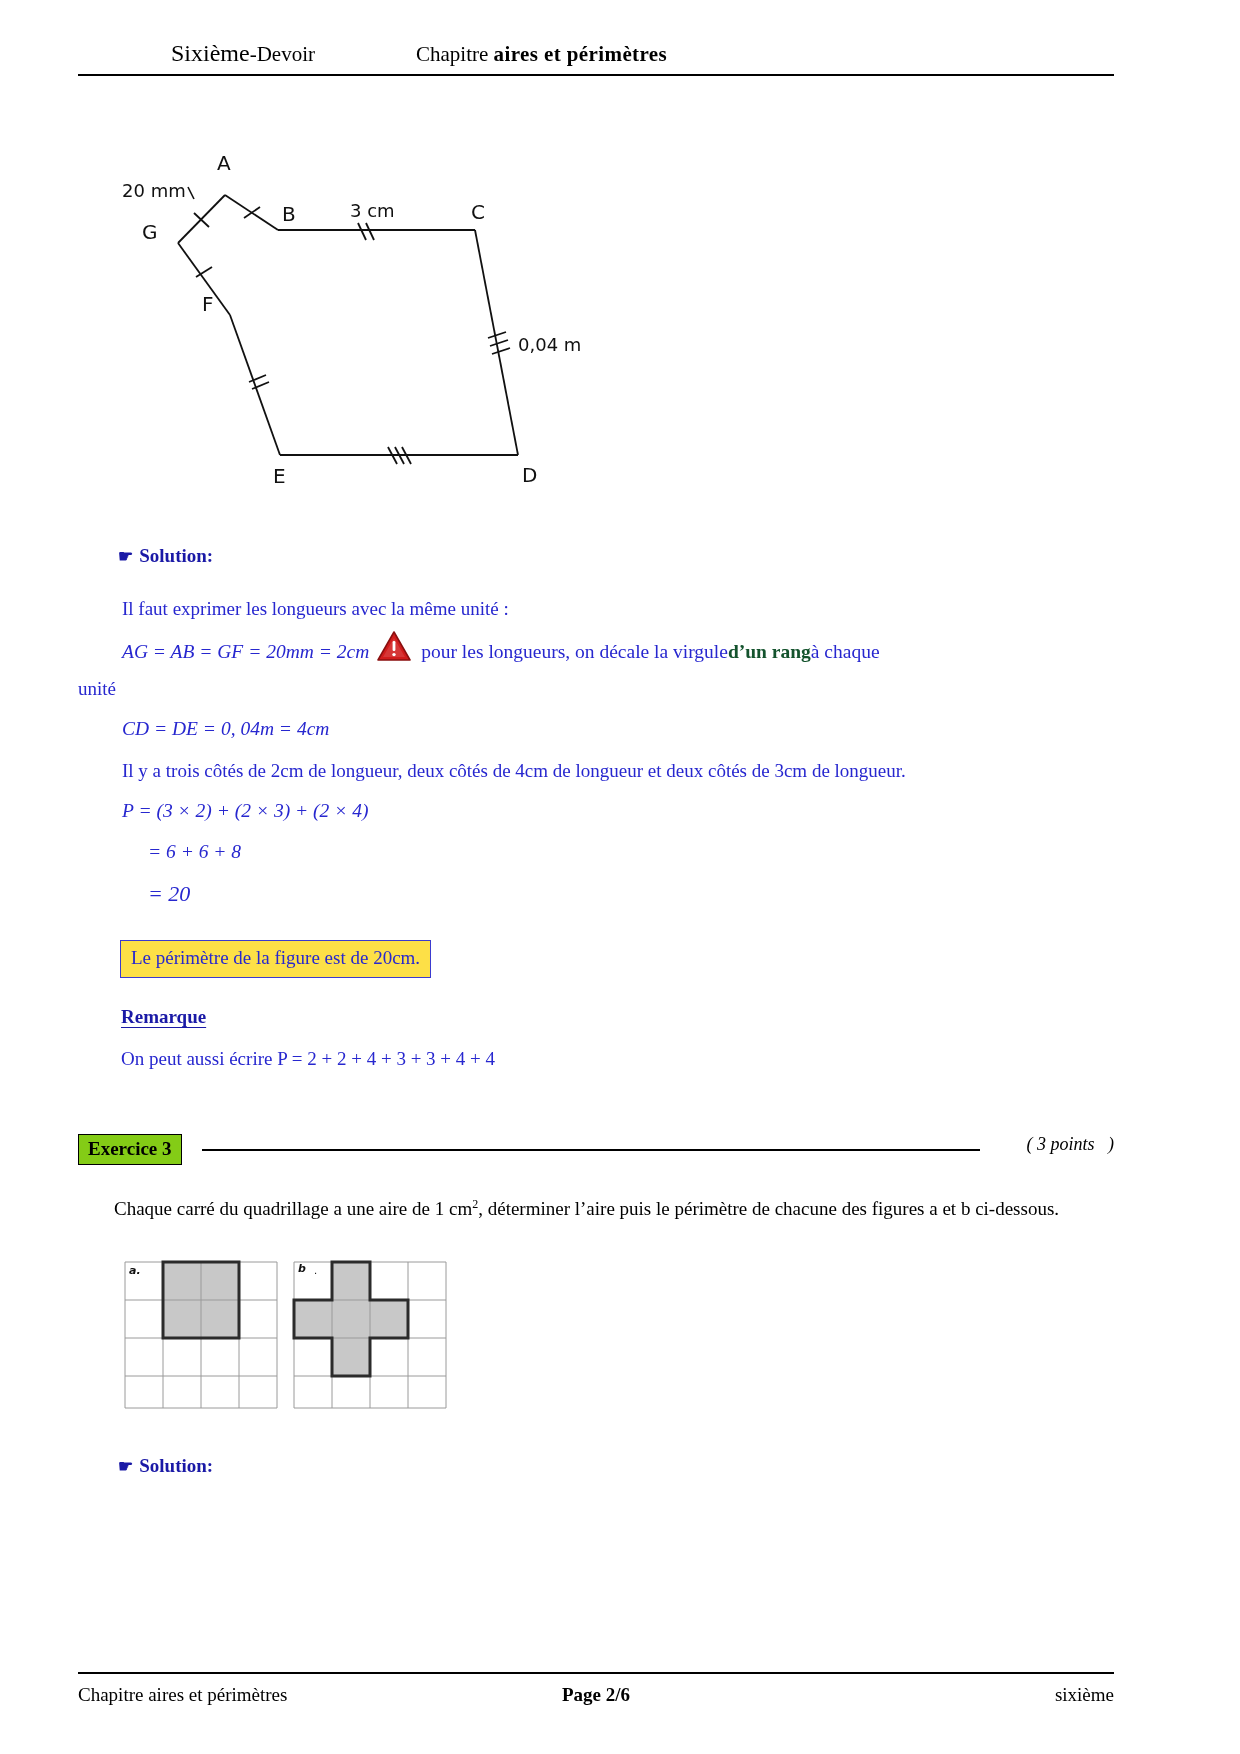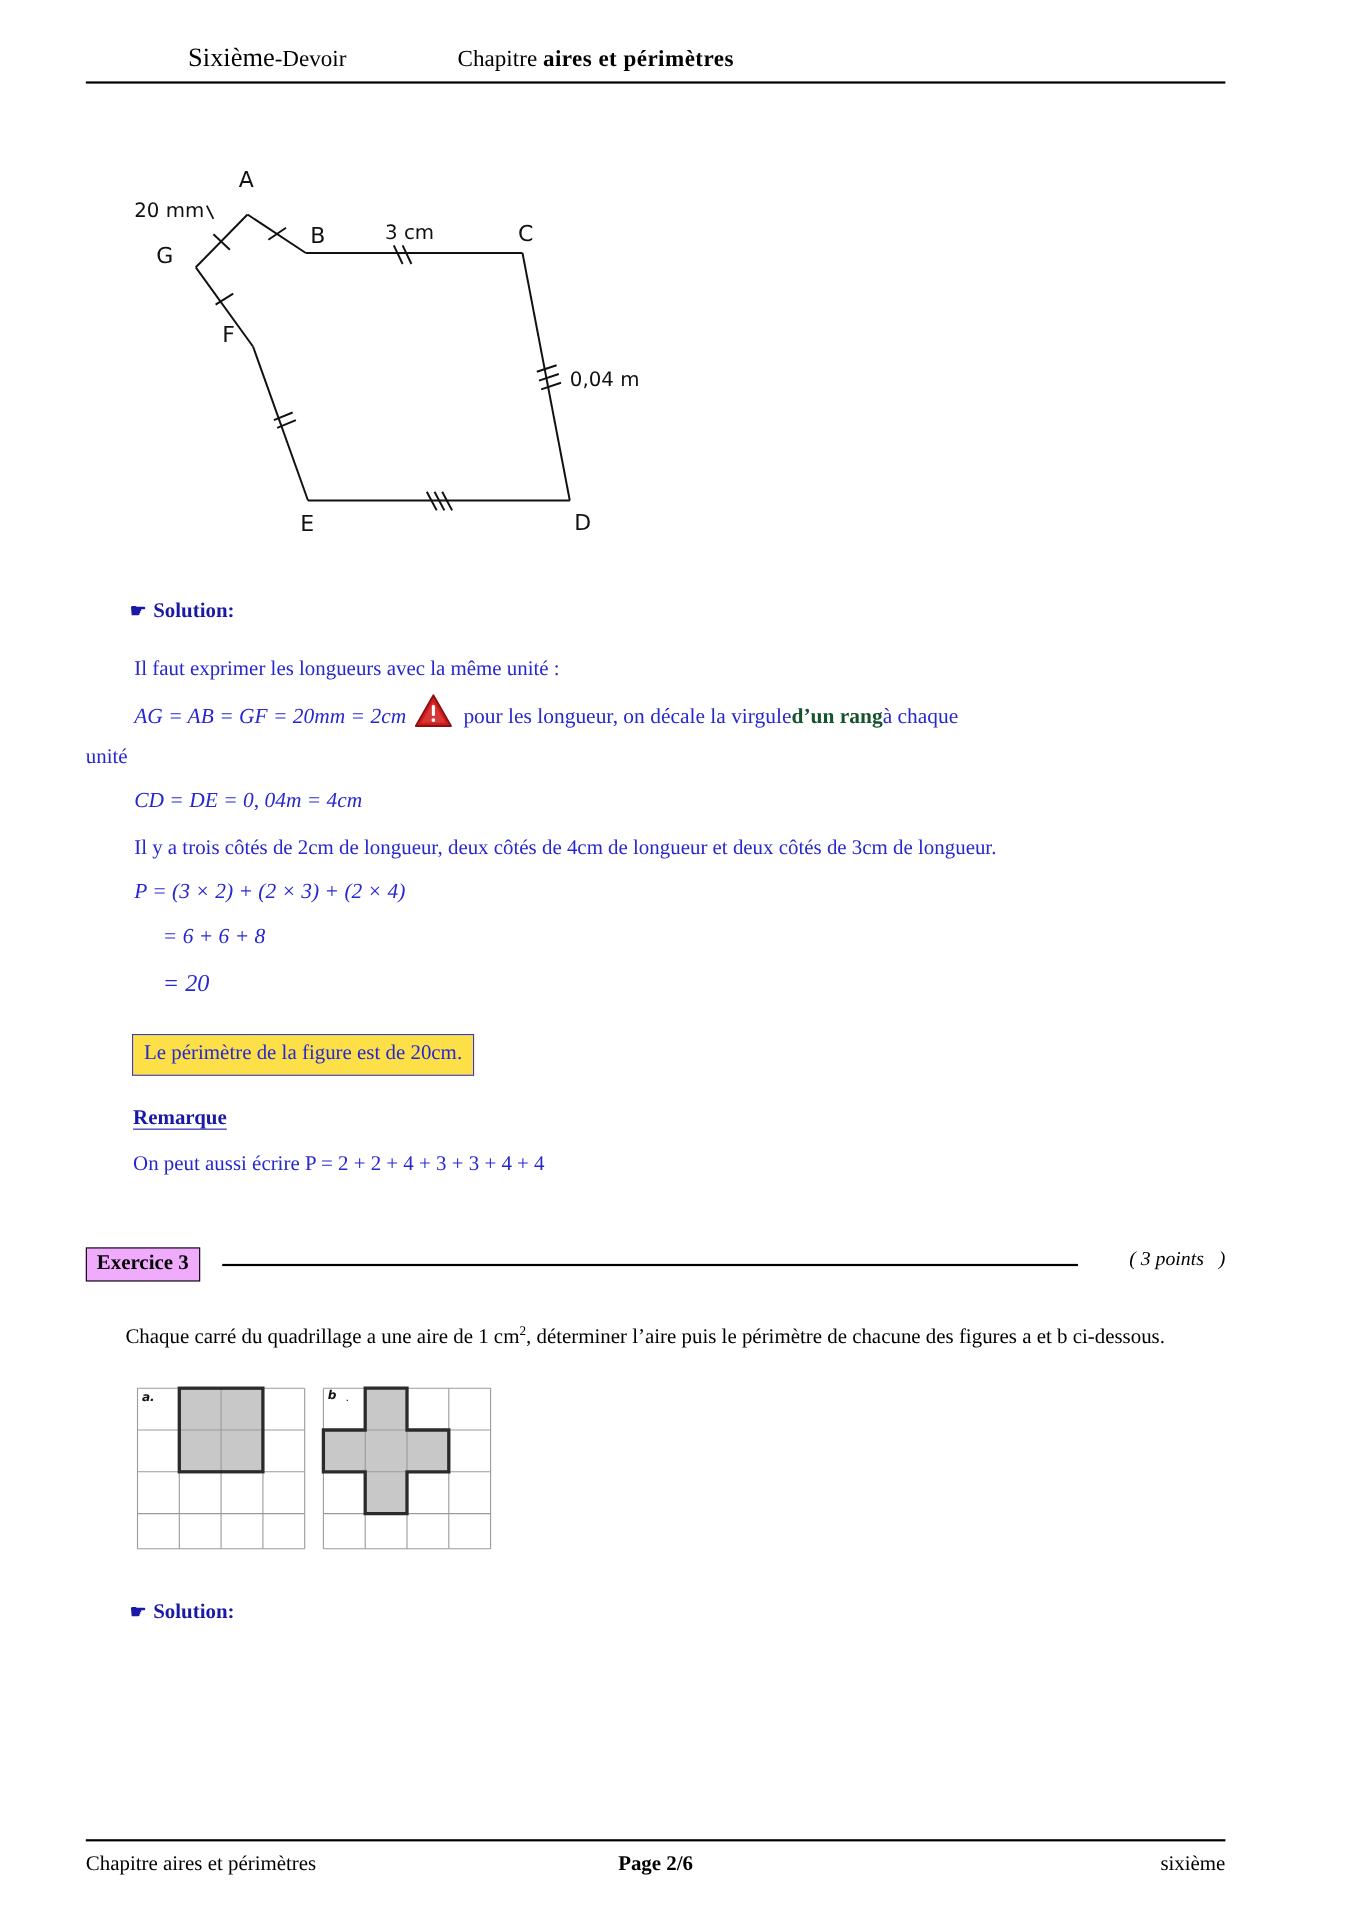--- a/index.html
+++ b/index.html
@@ -90,33 +90,33 @@
   }
   .remarque-text { position: absolute; left: 121px; top: 1048px; font-size: 19px; color: #2727cf; }
 
   
   .ex-bar { position: absolute; left: 78px; top: 1134px; width: 1036px; height: 30px; }
   .ex-label {
     position: absolute; left: 0; top: 0;
     border: 1.6px solid #000;
     padding: 3px 9px 4px 9px;
     font-size: 19px; font-weight: bold;
-    background: #f0abfc;
+    background: #84cc16;
   }
   .ex-rule {
     position: absolute; left: 124px; top: 15px;
     width: 778px; height: 1.6px; background: #000;
   }
   .ex-points {
     position: absolute; right: 0; top: 0;
     font-size: 18px; font-style: italic;
     white-space: pre;
   }
 
-  .ex-p1 { position: absolute; left: 78px; top: 1188px; width: 1036px; font-size: 19px; text-align: justify; line-height: 44px; }
+  .ex-p1 { position: absolute; left: 78px; top: 1188px; width: 1036px; font-size: 19px; text-align: justify; line-height: 32px; }
   .ex-p1 .indent { display: inline-block; width: 36px; }
   sup.sq { font-size: 12px; vertical-align: super; }
 
   
   .grid-figs { position: absolute; left: 108px; top: 1258px; width: 360px; height: 158px; }
 
   .solution-head2 {
     position: absolute;
     left: 118px; top: 1455px;
     font-size: 19px;
@@ -226,21 +226,21 @@
   <div class="line-ag">
     <span class="mathit">AG = AB = GF = 20mm = 2cm</span>
     <span class="warn-icon">
       <svg width="34" height="30" viewBox="0 0 34 30">
         <polygon points="17,1 33,29 1,29" fill="#d11c1c" stroke="#8a0f0f" stroke-width="1.6" stroke-linejoin="round"></polygon>
         <polygon points="17,7 28,26 6,26" fill="#ffffff" stroke="none" opacity="0.12"></polygon>
         <rect x="15.6" y="10" width="2.8" height="10" rx="1.2" fill="#ffffff"></rect>
         <circle cx="17" cy="23.6" r="1.7" fill="#ffffff"></circle>
       </svg>
     </span>
-    <span>pour les longueur, on décale la virgule </span>
+    <span>pour les longueurs, on décale la virgule </span>
       <span class="red-bold">d’un rang</span>
       <span> à chaque</span>
   </div>
 
   <div class="line-unite">unité</div>
 
   <div class="line-cd mathit">CD = DE = 0, 04m = 4cm</div>
   <div class="line-trois">Il y a trois côtés de 2cm de longueur, deux côtés de 4cm de longueur et deux côtés de 3cm de longueur.</div>
   <div class="line-p1 mathit">P = (3 × 2) + (2 × 3) + (2 × 4)</div>
   <div class="line-p2 mathit">= 6 + 6 + 8</div>

